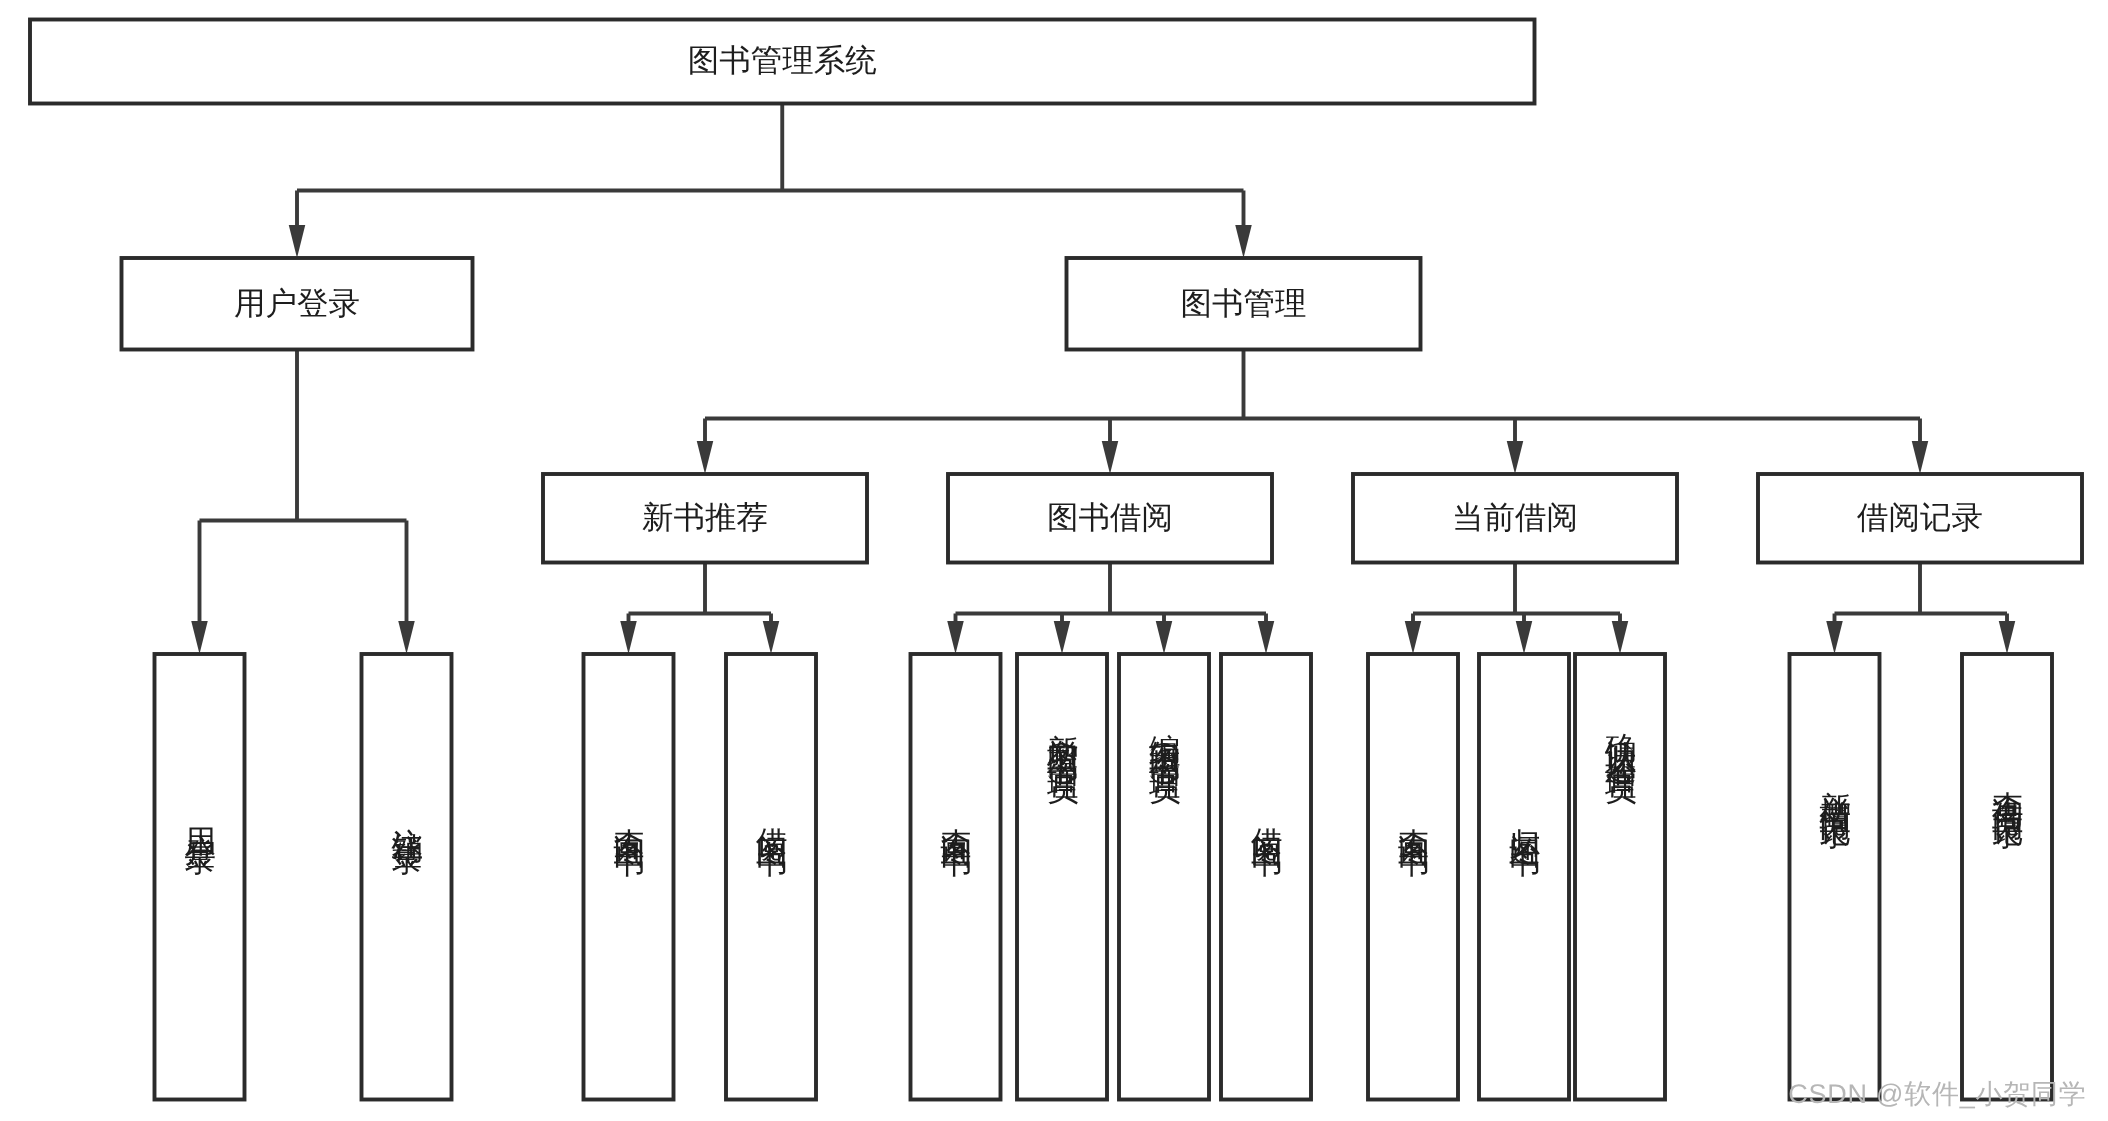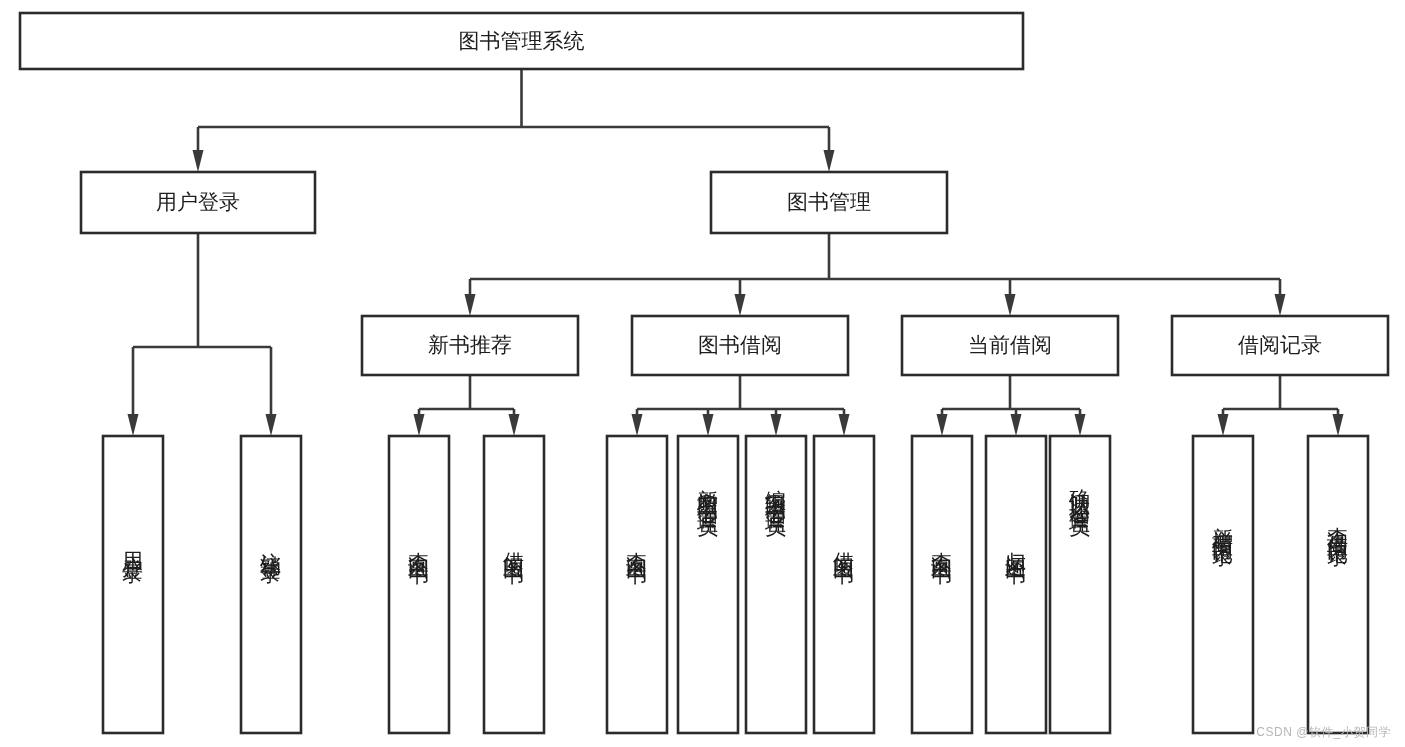--- a/index.html
+++ b/index.html
@@ -66,21 +66,21 @@
     letter-spacing: 4px;
     color: #1d1d1d;
     white-space: nowrap;
     text-align: center;
   }
   .watermark {
     position: absolute;
     right: 14px;
     bottom: 6px;
     font-family: "Liberation Sans", "DejaVu Sans", sans-serif;
-    font-size: 12px;
+    font-size: 18px;
     color: #b6b6b6;
     letter-spacing: 0.5px;
     white-space: nowrap;
   }
 </style>
 </head>
 <body>
 
 <div id="diagram-root">
 

